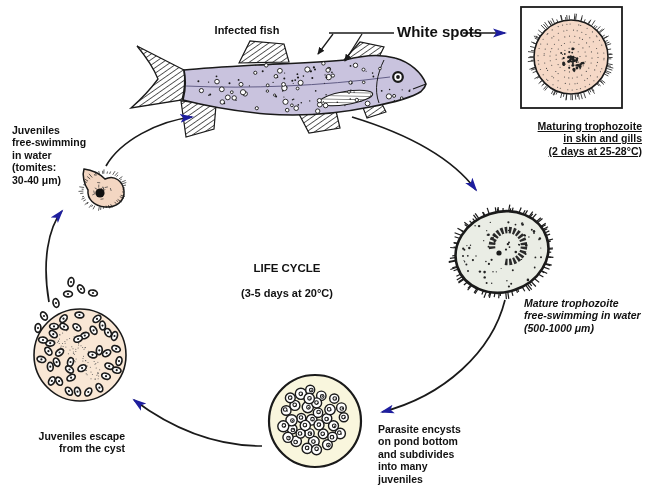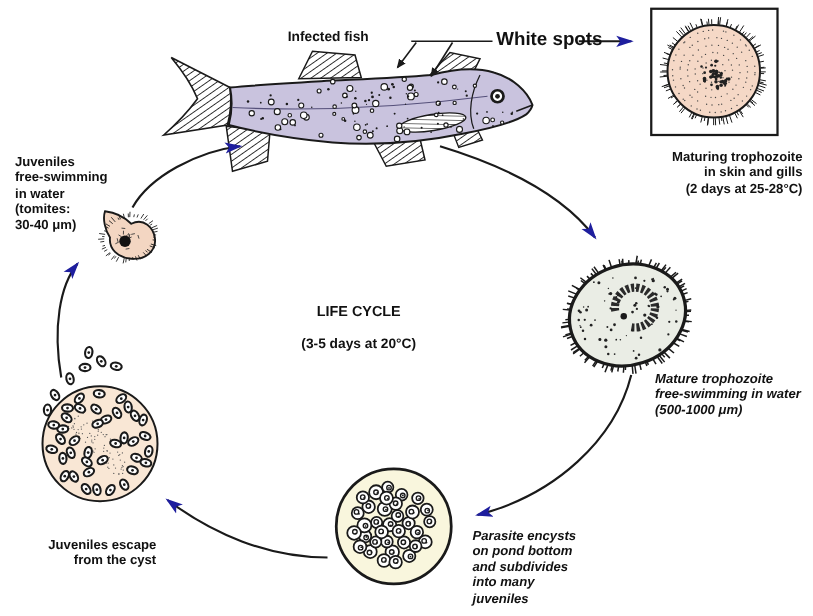--- a/index.html
+++ b/index.html
@@ -1,28 +1,28 @@
 <!DOCTYPE html>
 <html><head>
 <meta charset="utf-8">
 <style>
   html,body{margin:0;padding:0;background:#fff;}
   #stage{position:relative;width:650px;height:493px;background:#fff;overflow:hidden;
          font-family:"Liberation Sans",sans-serif;}
   #artwork{position:absolute;left:0;top:0;}
   .lbl{position:absolute;font-family:"Liberation Sans",sans-serif;font-weight:bold;
        font-size:10.5px;line-height:12.4px;color:#111;white-space:pre-line;}
-  .lbl-infected{left:199px;top:24px;width:96px;text-align:right;font-size:11px;}
+  .lbl-infected{left:199px;top:24px;width:96px;text-align:center;font-size:11px;}
   .lbl-whitespots{left:397px;top:26px;font-size:15px;}
-  .lbl-maturing{left:498px;top:120px;width:144px;text-align:right;}
+  .lbl-maturing{left:498px;top:120px;width:144px;text-align:right;text-decoration:underline;}
   .lbl-mature{left:524px;top:297px;font-style:italic;}
-  .lbl-encysts{left:378px;top:423px;font-style:italic;}
+  .lbl-encysts{left:378px;top:423px;}
   .lbl-escape{left:23px;top:409px;width:102px;text-align:right;margin-top:21px;}
   .lbl-juveniles{left:12px;top:124px;}
-  .lbl-lifecycle{left:207px;top:232px;width:160px;text-align:center;}
+  .lbl-lifecycle{left:207px;top:250px;width:160px;text-align:center;}
   .lc-title{font-size:11.5px;}
   .lc-sub{font-size:11px;}
 </style>
 </head>
 <body>
 
 <div id="stage">
 
   <svg id="artwork" width="650" height="493" viewBox="0 0 650 493">
     <defs>

